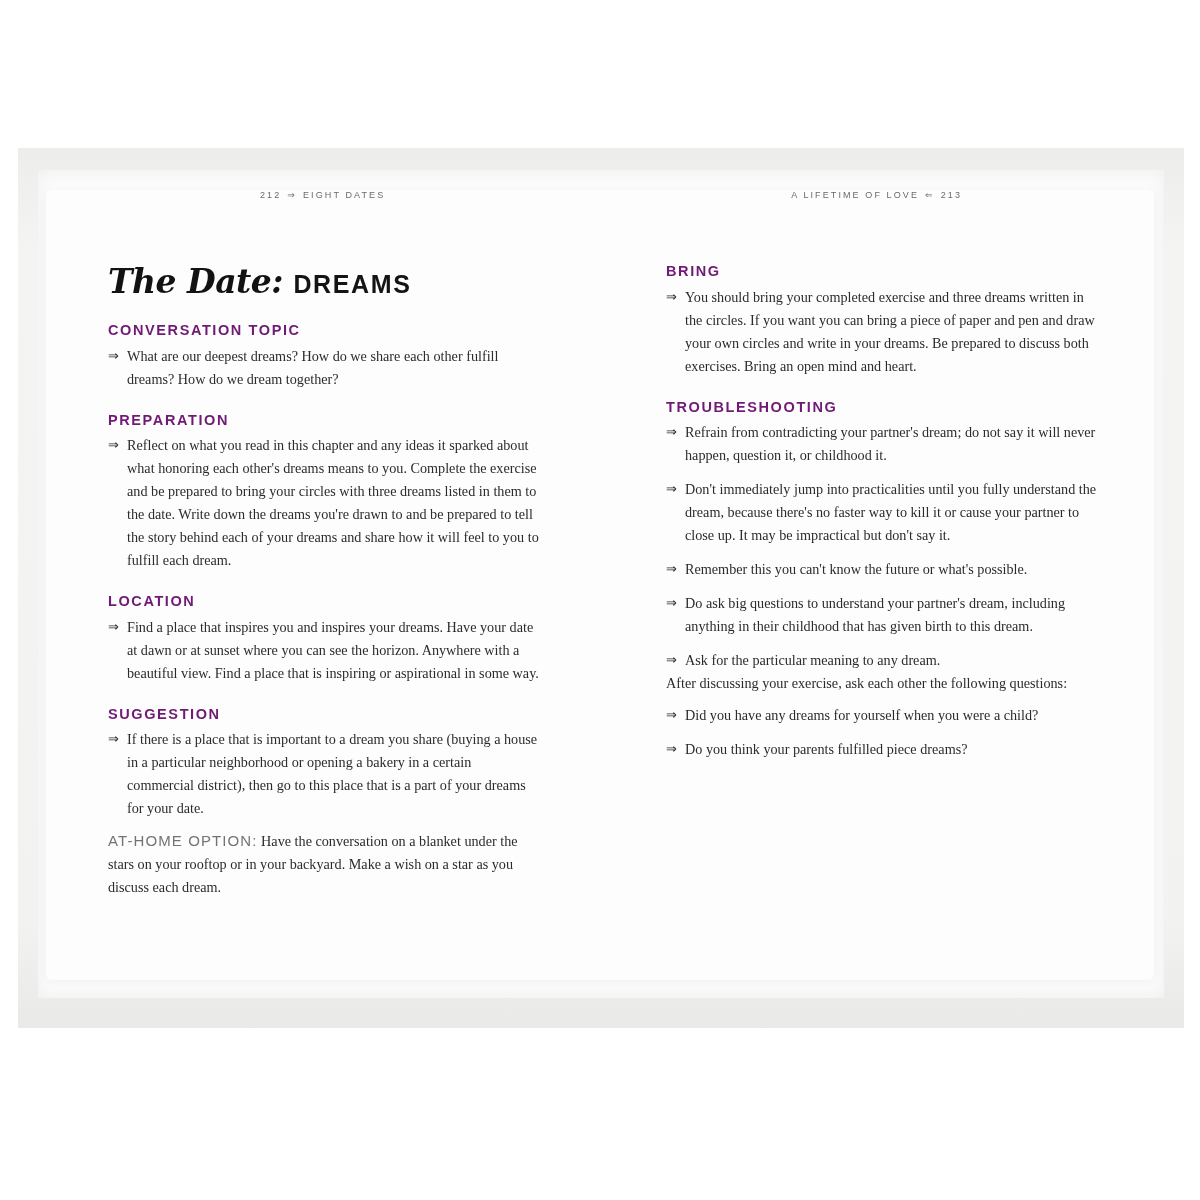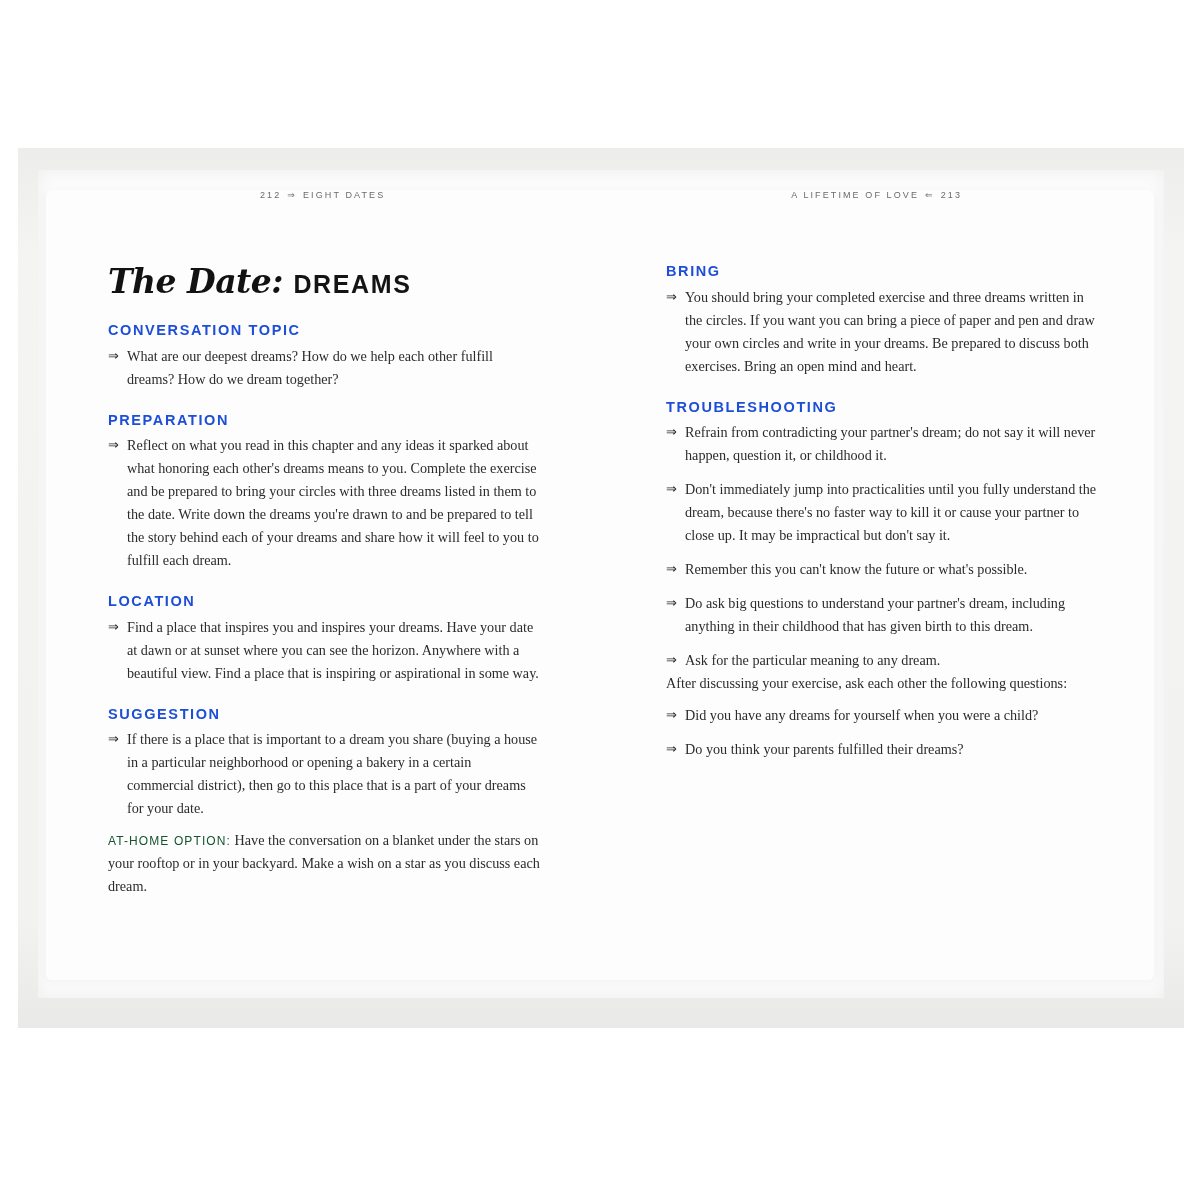--- a/index.html
+++ b/index.html
@@ -135,21 +135,21 @@
     color: #141414;
     margin-left: 10px;
     vertical-align: baseline;
   }
 
   h2.section-head {
     font-family: "Liberation Sans", sans-serif;
     font-size: 14.5px;
     font-weight: bold;
     letter-spacing: 1.6px;
-    color: #1d4ed8;
+    color: #701a75;
     text-transform: uppercase;
     margin: 20px 0 5px 0;
     line-height: 1.28;
   }
   .col.right h2.section-head:first-child { margin-top: 0; }
 
   p.body {
     font-family: "Liberation Serif", serif;
     font-size: 14.2px;
     line-height: 1.62;
@@ -191,24 +191,24 @@
   }
   .hang .bullet {
     position: absolute;
     left: 0;
     top: 0;
     font-size: 13px;
   }
 
   .inline-label {
     font-family: "Liberation Sans", sans-serif;
-    font-size: 12px;
+    font-size: 15px;
     letter-spacing: 1.1px;
     text-transform: uppercase;
-    color: #14532d;
+    color: #737373;
   }
 
   .athome {
     margin-top: 14px;
   }
 </style>
 </head>
 <body>
 
 <div class="page-wrap">
@@ -228,21 +228,21 @@
 
         <div class="col left">
 
           <h1 class="title">
             <span class="script">The Date</span><span class="colon">:</span><span class="block">DREAMS</span>
           </h1>
 
           <h2 class="section-head">CONVERSATION TOPIC</h2>
           <div class="hang">
             <span class="bullet">⇒</span>
-            <span>What are our deepest dreams? How do we help each other fulfill dreams? How do we dream together?</span>
+            <span>What are our deepest dreams? How do we share each other fulfill dreams? How do we dream together?</span>
           </div>
 
           <h2 class="section-head">PREPARATION</h2>
           <div class="hang">
             <span class="bullet">⇒</span>
             <span>Reflect on what you read in this chapter and any ideas it sparked about what honoring each other's dreams means to you. Complete the exercise and be prepared to bring your circles with three dreams listed in them to the date. Write down the dreams you're drawn to and be prepared to tell the story behind each of your dreams and share how it will feel to you to fulfill each dream.</span>
           </div>
 
           <h2 class="section-head">LOCATION</h2>
           <div class="hang">
@@ -297,21 +297,21 @@
 
           <p class="body">After discussing your exercise, ask each other the following questions:</p>
 
           <ul class="bullets">
             <li>
               <span class="bullet">⇒</span>
               <span>Did you have any dreams for yourself when you were a child?</span>
             </li>
             <li>
               <span class="bullet">⇒</span>
-              <span>Do you think your parents fulfilled their dreams?</span>
+              <span>Do you think your parents fulfilled piece dreams?</span>
             </li>
           </ul>
 
         </div>
 
       </div>
     </div>
   </div>
 </div>
 

